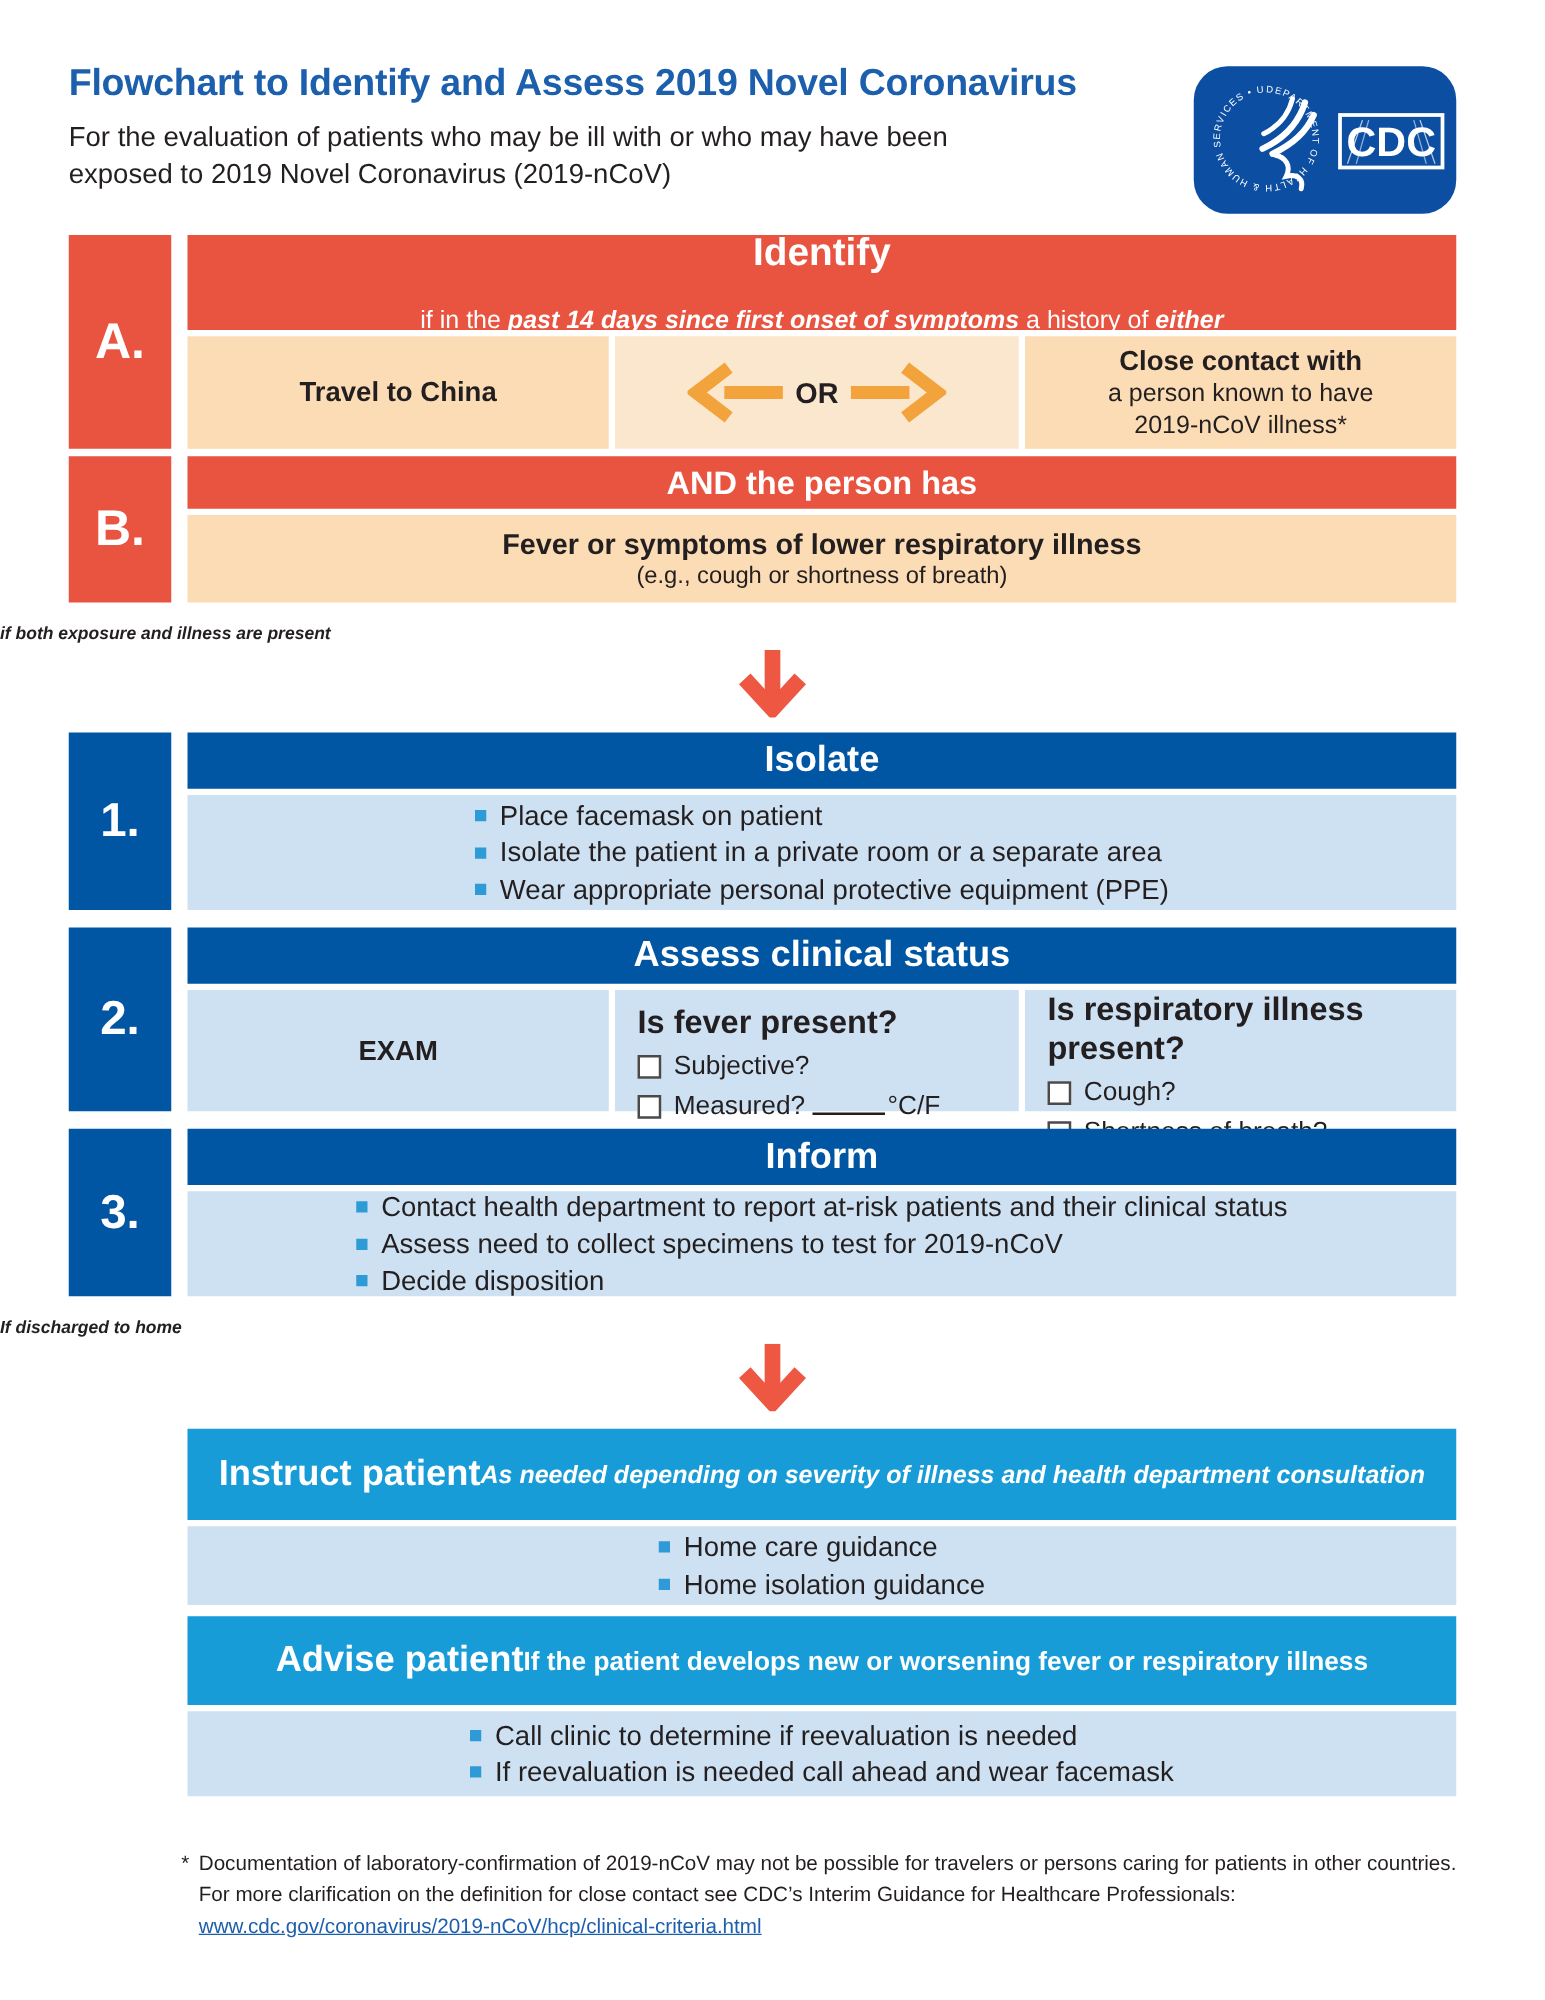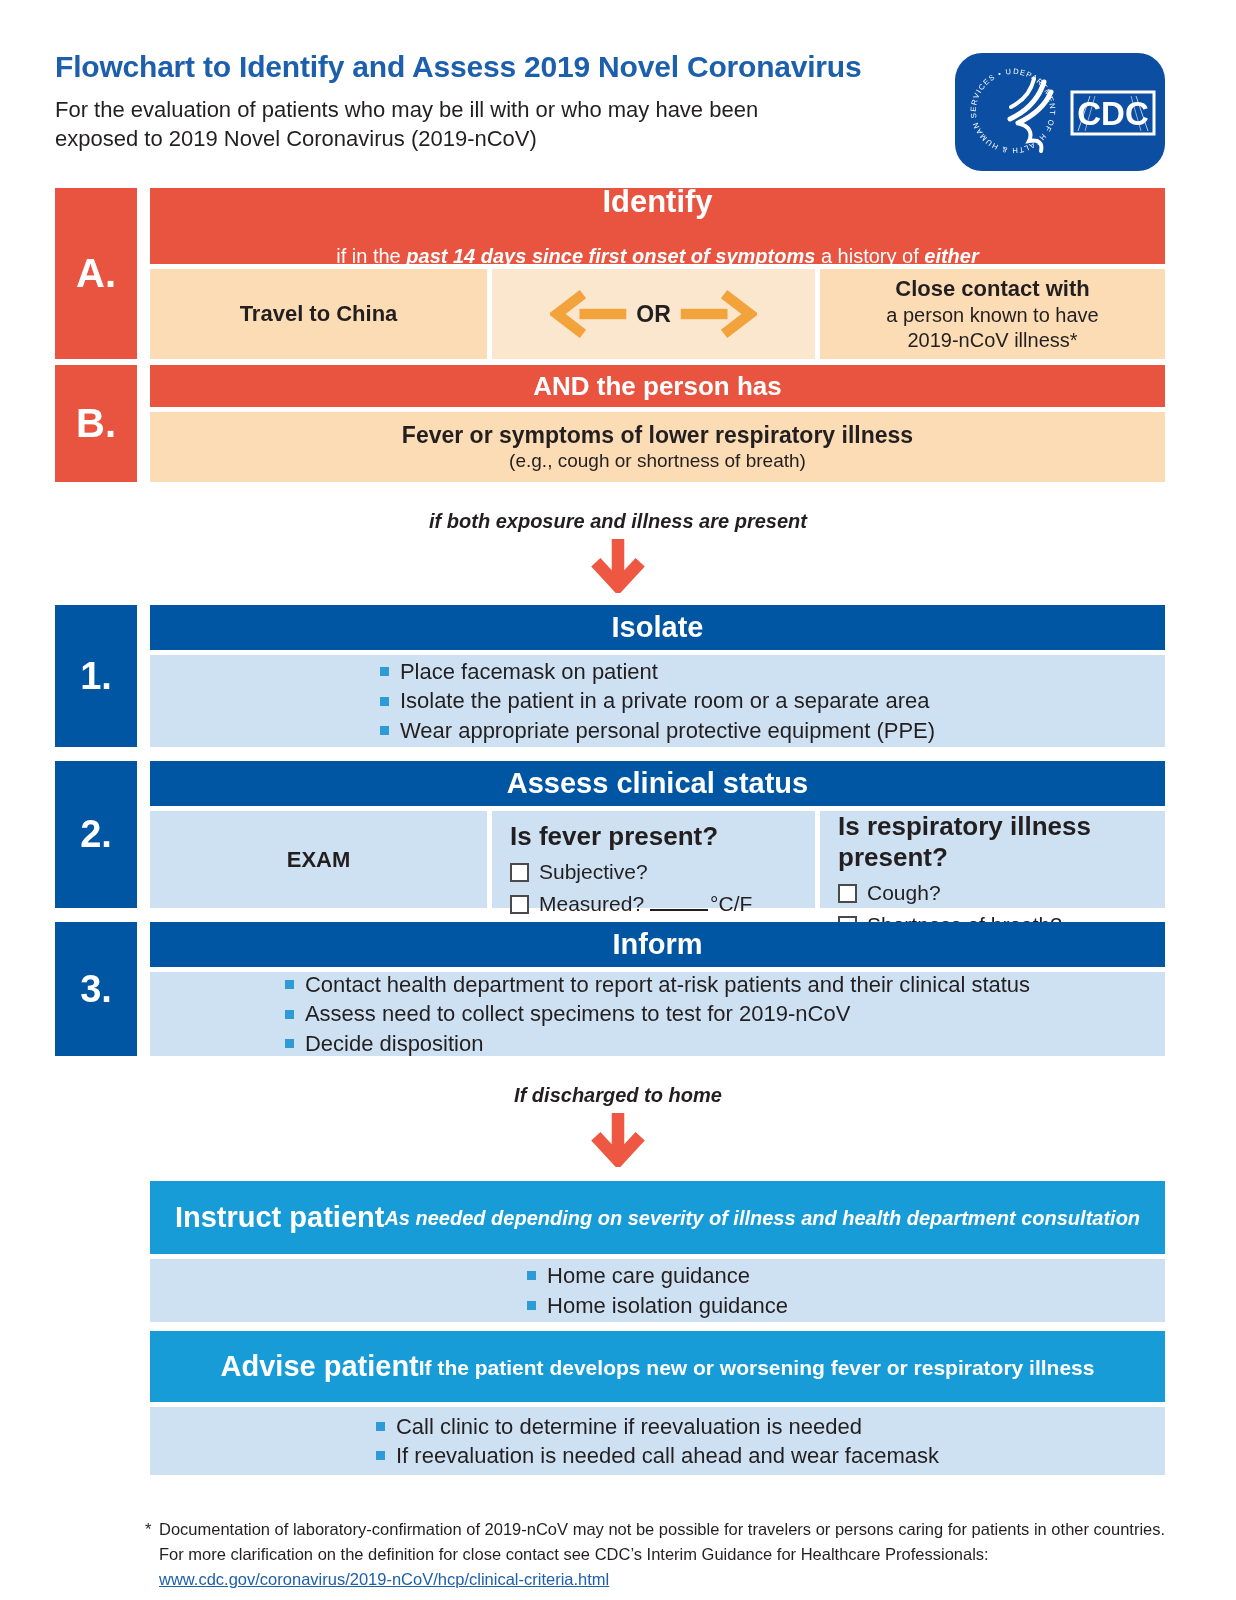--- a/index.html
+++ b/index.html
@@ -56,22 +56,22 @@
   
   .sec-b{margin-top:6px;}
   .b-head{height:42px; background:var(--c-red);}
   .b-head .band-title{font-size:26px;}
   .b-body{height:70px; background:var(--c-peach); display:flex; flex-direction:column;
     justify-content:center; align-items:center; text-align:left;}
   .b-body .b1{font-size:23px; font-weight:700;}
   .b-body .b2{font-size:19px; margin-top:1px;}
 
   
-  .connector{ text-align:center; font-size:20px; font-weight:700; font-style:italic;
-    margin-top:28px;}
+  .connector{ text-align:left; font-size:14px; font-weight:700; font-style:italic;
+    margin-top:16px;}
   .down-arrow{display:flex; justify-content:center; margin-top:6px; height:54px;}
 
   
   .step-row{margin-top:12px;}
   .step-row + .step-row{margin-top:14px;}
   .step-head{background:var(--c-dark_blue); color:#fff; text-align:center;
     font-weight:700; font-size:29px; height:45px; display:flex; align-items:center;
     justify-content:center;}
   .step-body{background:var(--c-light_blue); display:flex; align-items:center;
     justify-content:center;}

